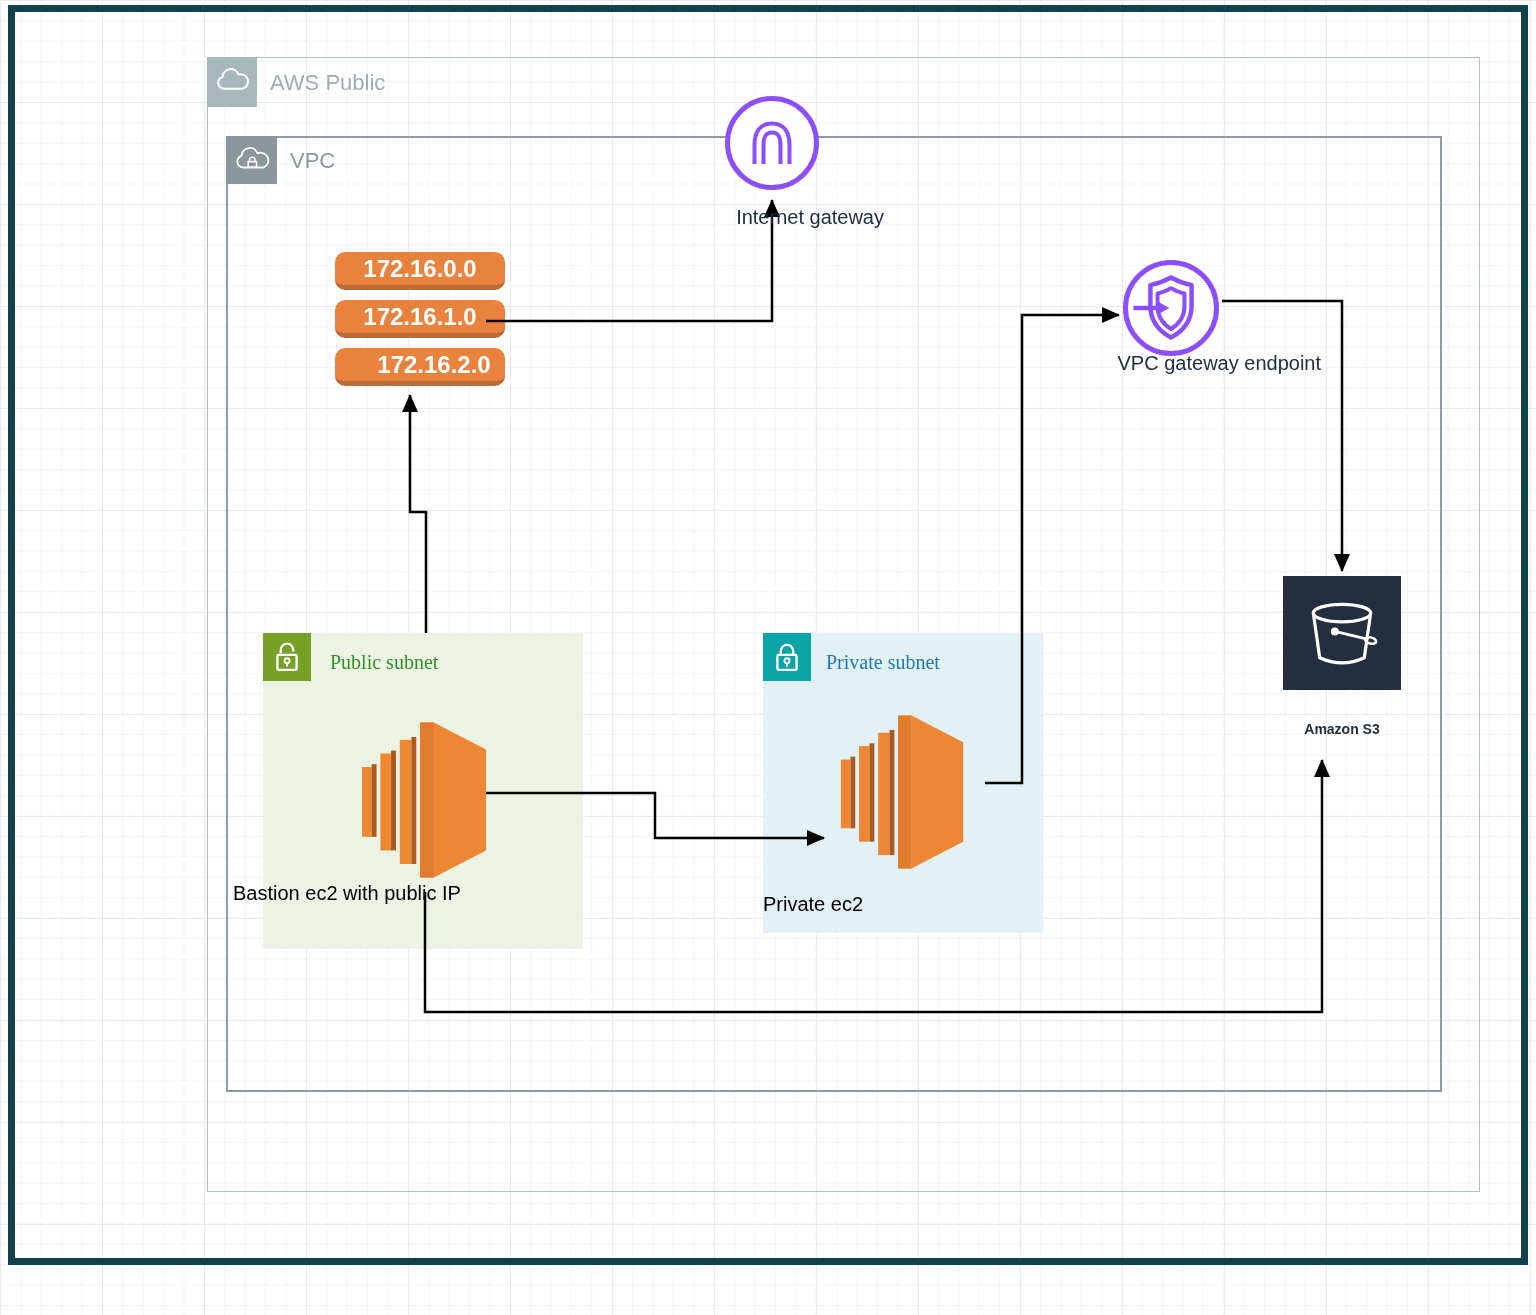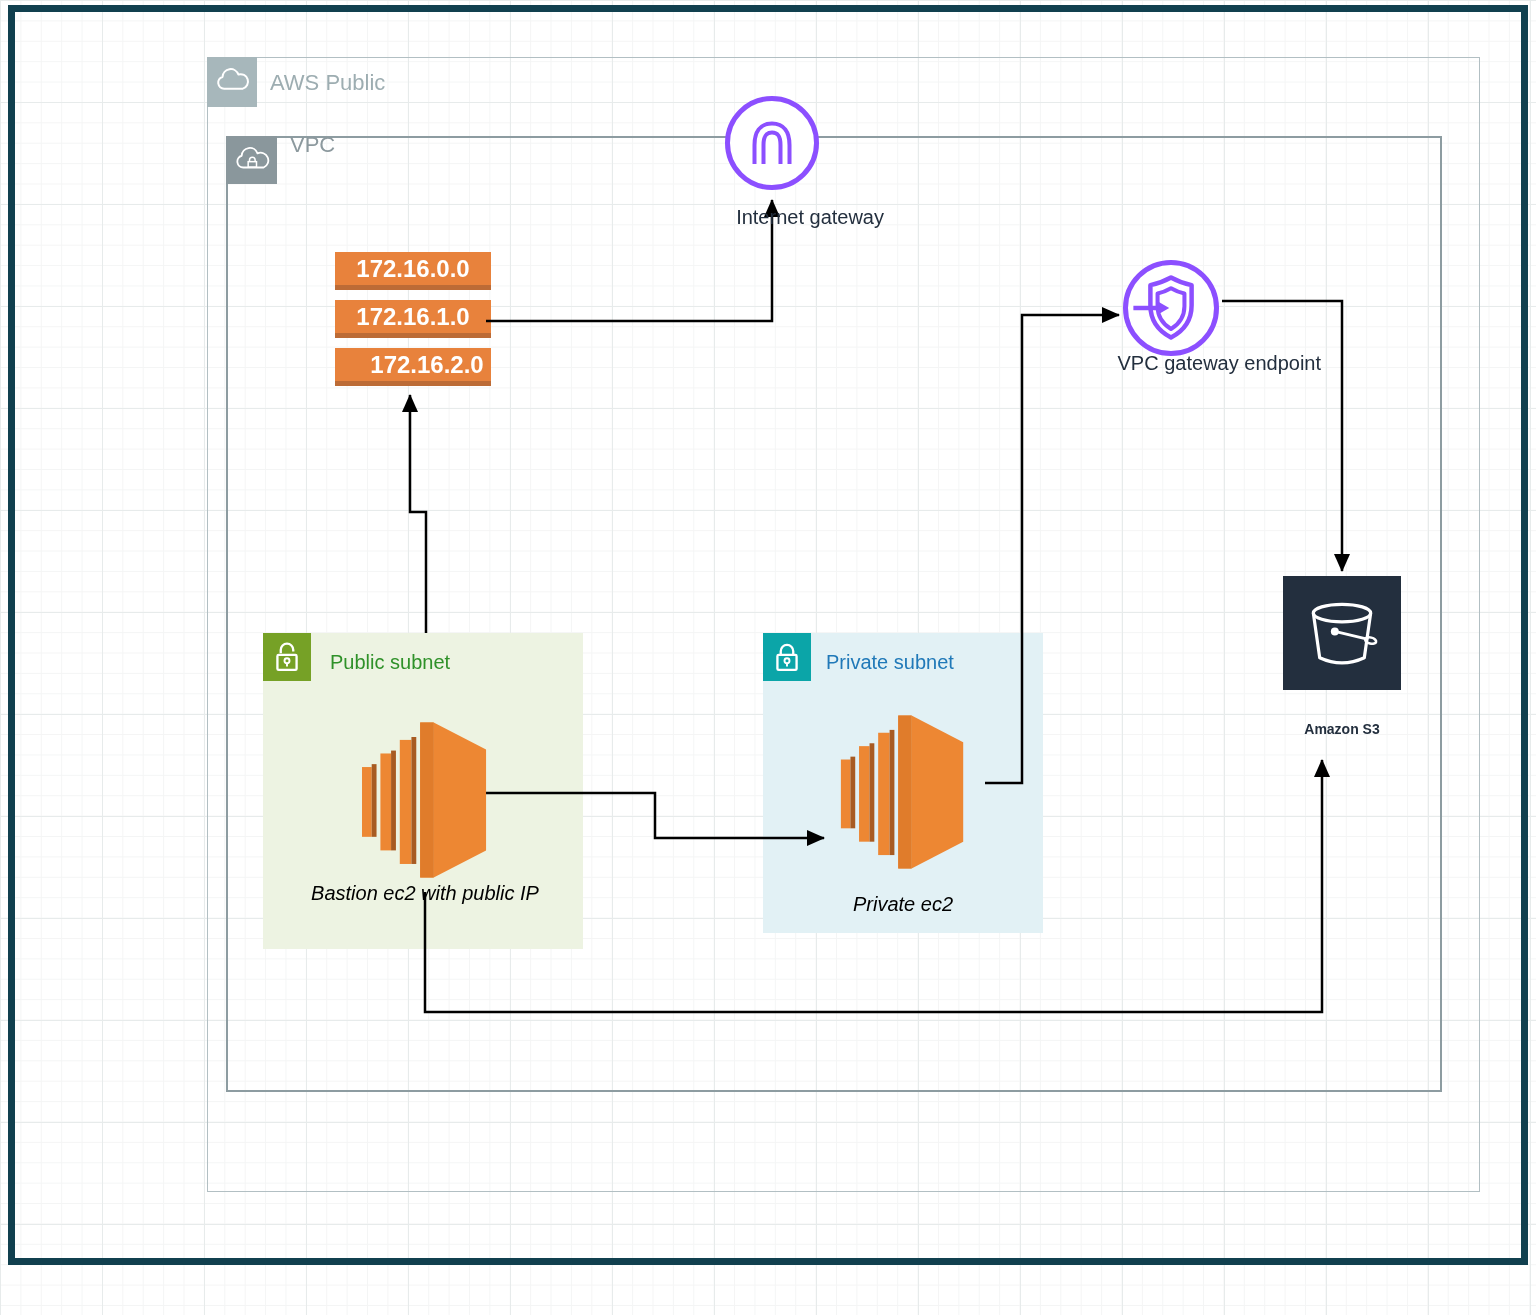--- a/index.html
+++ b/index.html
@@ -16,43 +16,43 @@
   }
   .abs{position:absolute;box-sizing:border-box;}
   .frame{left:8px;top:5px;width:1520px;height:1260px;border:7px solid #11404f;z-index:1;}
   .group-aws{left:207px;top:57px;width:1273px;height:1135px;border:1px solid #b2bfc3;z-index:2;}
   .group-vpc{left:226px;top:136px;width:1216px;height:956px;border:2px solid #8d9ca1;z-index:2;}
   .badge{display:flex;align-items:center;justify-content:center;z-index:6;}
   .aws-badge{left:207px;top:57px;width:50px;height:50px;background:#a7b7bb;}
   .vpc-badge{left:226px;top:136px;width:51px;height:48px;background:#8a979c;}
   .grouplabel{font-size:22px;z-index:6;white-space:nowrap;}
   .aws-label{left:270px;top:70px;color:#9dadb1;}
-  .vpc-label{left:290px;top:132px;color:#8c999e;}
+  .vpc-label{left:290px;top:148px;color:#8c999e;}
   .circle-node{border:5px solid #8C4FFF;border-radius:50%;background:#ffffff;display:flex;align-items:center;justify-content:center;z-index:5;}
   .igw-circle{left:725px;top:96px;width:94px;height:94px;}
   .vpce-circle{left:1123px;top:260px;width:96px;height:96px;}
   .node-label{font-size:20px;color:#232f3e;text-align:right;z-index:6;white-space:nowrap;}
   .igw-label{left:660px;top:206px;width:224px;}
   .vpce-label{left:1021px;top:352px;width:300px;}
-  .route-box{left:335px;width:156px;height:38px;background:#e8823c;border-bottom:5px solid #bc6b36;
-    color:#ffffff;font-weight:bold;font-size:24px;text-align:center;line-height:33px;z-index:3;}
+  .route-box{left:335px;width:170px;height:38px;background:#e8823c;border-bottom:5px solid #bc6b36;
+    color:#ffffff;font-weight:bold;font-size:24px;text-align:center;line-height:33px;z-index:3;border-radius:10px;}
   .rt0{top:252px;} .rt1{top:300px;} .rt2{top:348px;padding-left:28px;}
   .subnet{z-index:3;}
   .public-subnet{left:263px;top:633px;width:320px;height:316px;background:#edf3e2;}
   .private-subnet{left:763px;top:633px;width:280px;height:300px;background:#e2f1f5;}
   .subnet-badge{width:48px;height:48px;display:flex;align-items:center;justify-content:center;z-index:5;}
   .public-badge{left:263px;top:633px;background:#76a126;}
   .private-badge{left:763px;top:633px;background:#0ba5a8;}
-  .subnet-label{font-size:20px;z-index:6;white-space:nowrap;}
+  .subnet-label{font-size:20px;z-index:6;white-space:nowrap;font-family:Liberation Serif, serif;}
   .public-label{left:330px;top:651px;color:#2f9129;}
   .private-label{left:826px;top:651px;color:#2079b8;}
   .ec2-icon{z-index:4;}
   .bastion-ec2{left:362px;top:712px;width:126px;height:176px;}
   .private-ec2{left:838px;top:706px;width:130px;height:172px;}
-  .instance-label{font-size:20px;color:#000000;text-align:center;z-index:6;white-space:nowrap;font-style:italic;}
+  .instance-label{font-size:20px;color:#000000;text-align:left;z-index:6;white-space:nowrap;}
   .bastion-label{left:233px;top:882px;width:384px;}
   .privec2-label{left:763px;top:893px;width:280px;}
   .s3-icon{left:1283px;top:576px;width:118px;height:114px;background:#232f3e;display:flex;align-items:center;justify-content:center;z-index:5;}
   .s3-label{left:1233px;top:721px;width:218px;font-size:14px;font-weight:bold;color:#232f3e;text-align:center;z-index:6;}
   .edges{left:0;top:0;width:1536px;height:1315px;z-index:4;pointer-events:none;}
 </style>
 </head>
 <body>
 
 <div class="canvas">

